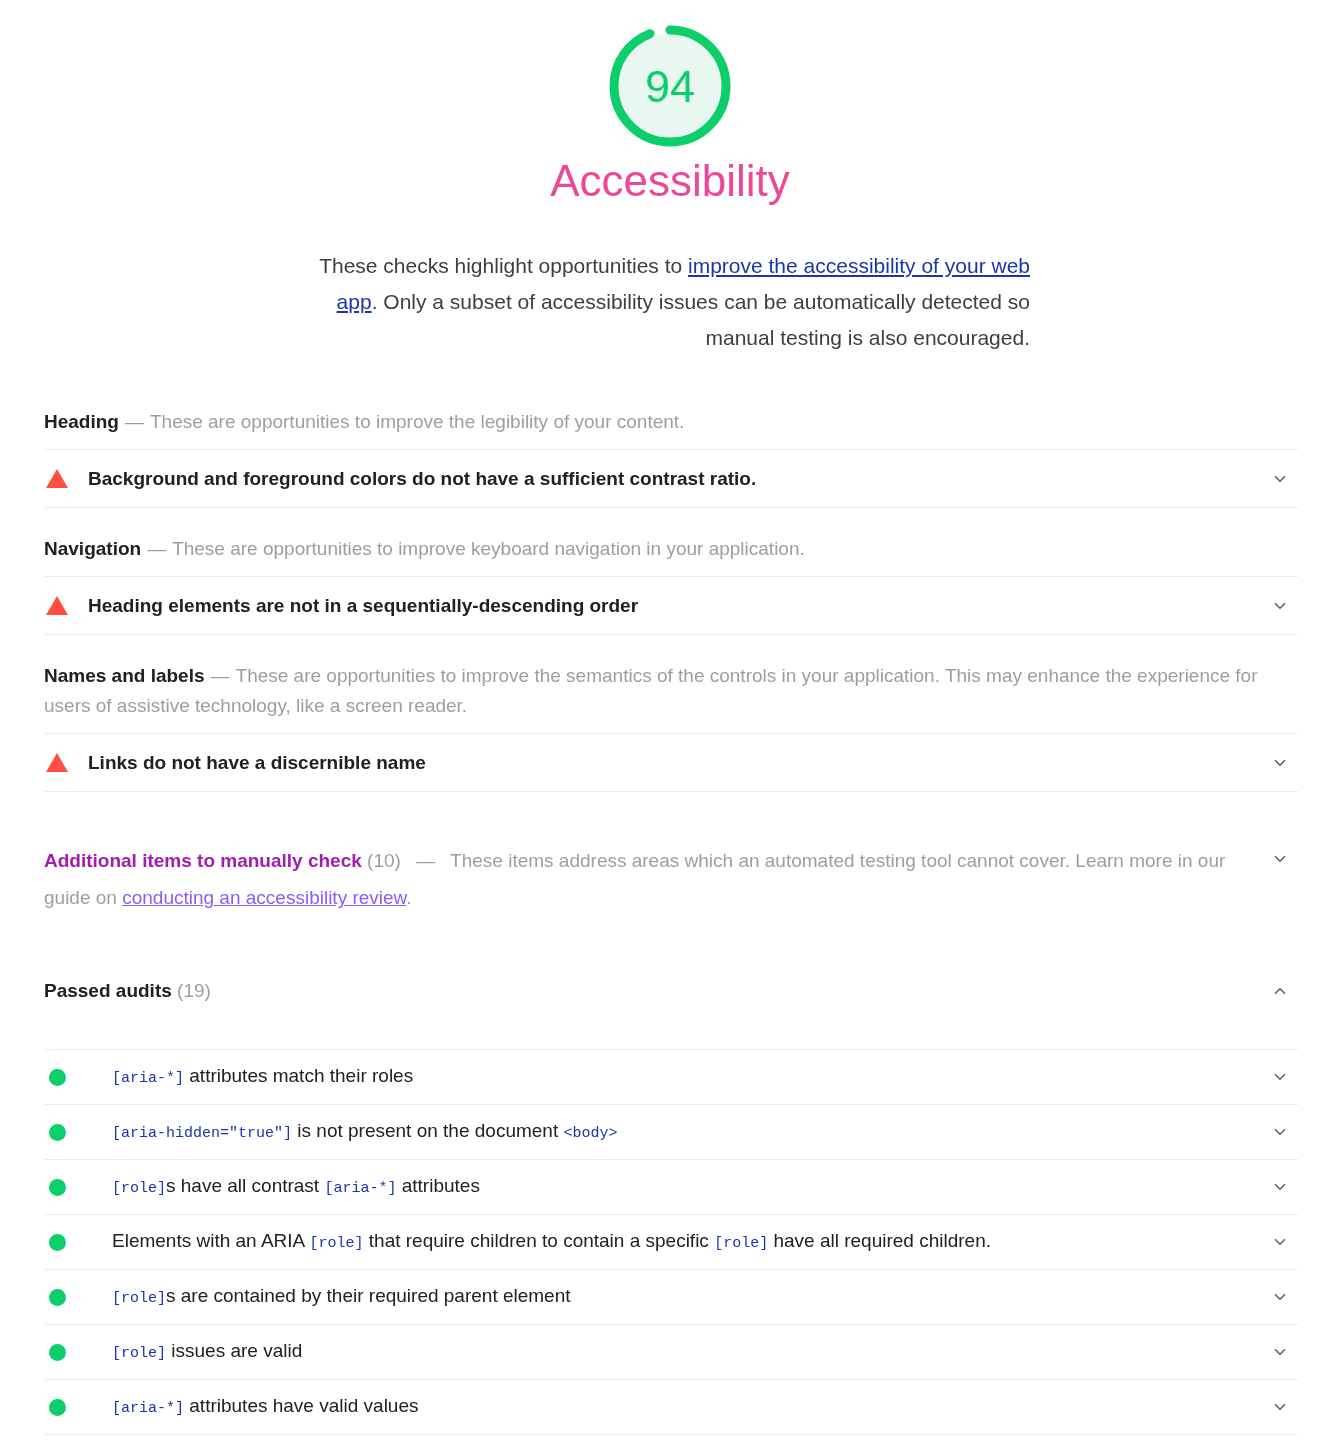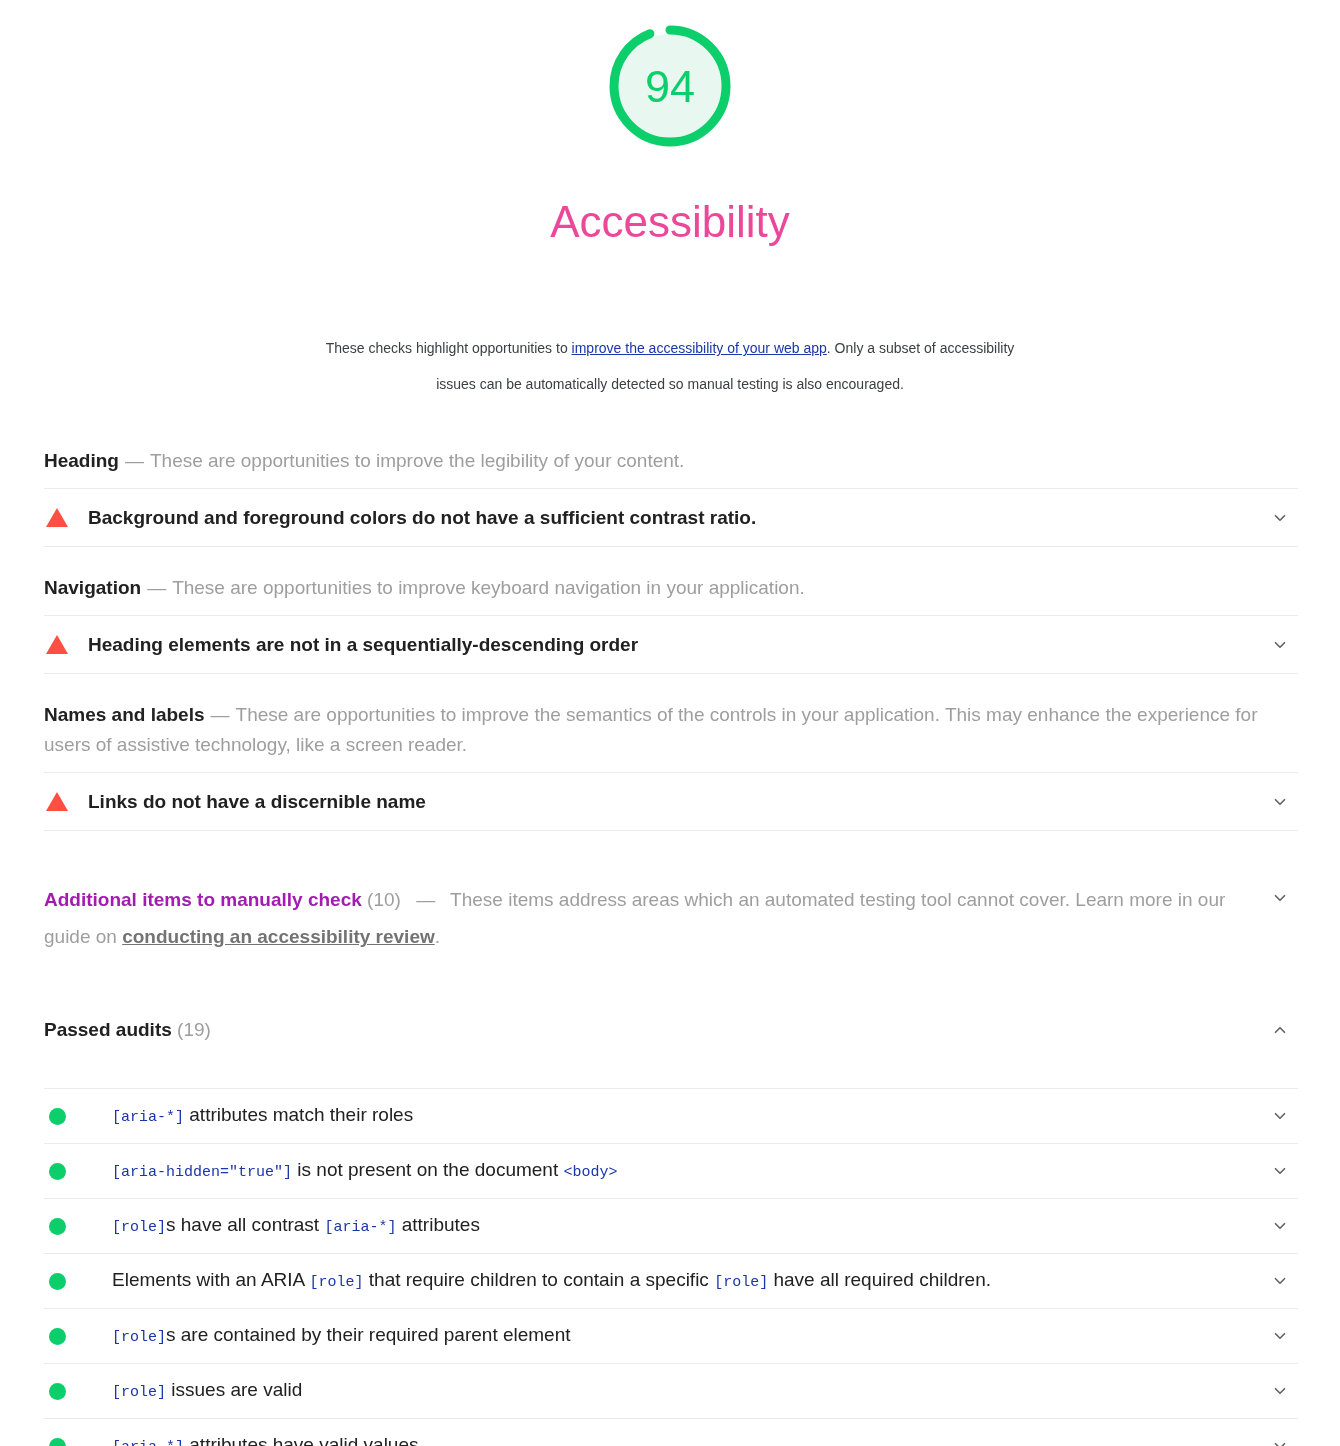--- a/index.html
+++ b/index.html
@@ -19,21 +19,20 @@
     position: relative;
     padding: 0;
   }
 
   
   .gauge-wrap {
     padding-top: 22px;
     display: flex;
     flex-direction: column;
     align-items: center;
-    gap: 41px;
   }
   .gauge {
     position: relative;
     width: 128px;
     height: 128px;
   }
   .gauge svg { display: block; transform: rotate(-90deg); }
   .gauge-score {
     position: absolute;
     left: 0; top: 0;
@@ -50,22 +49,22 @@
   .gauge-title {
     margin-top: 11px;
     font-size: 44px;
     line-height: 40px;
     color: #ec4899;
     font-weight: 400;
   }
   .gauge-desc {
     margin-top: 18px;
     width: 720px;
-    text-align: center;
-    font-size: 14px;
+    text-align: right;
+    font-size: 21px;
     line-height: 36px;
     color: #3c4043;
   }
   .gauge-desc a {
     color: #1a36a8;
     text-decoration: underline;
   }
 
   
   .body {
@@ -155,21 +154,21 @@
   }
   .manual-head-text {
     flex: 1 1 auto;
     font-size: 19px;
     line-height: 37px;
     color: #9e9e9e;
   }
   .manual-head-text .g-name { color: #a21caf; font-weight: 700; }
   .manual-head-text .count { color: #9e9e9e; font-weight: 400; }
   .manual-head-text .g-dash { padding: 0 10px; }
-  .manual-head-text a { color: #737373; text-decoration: underline; font-weight: bold; }
+  .manual-head-text a { color: #8b5cf6; text-decoration: underline; }
   .manual-head .chev { padding-top: 8px; }
 
   .passed-head {
     display: flex;
     align-items: center;
     padding: 42px 0 44px 0;
   }
   .passed-head-text {
     flex: 1 1 auto;
     font-size: 19px;

